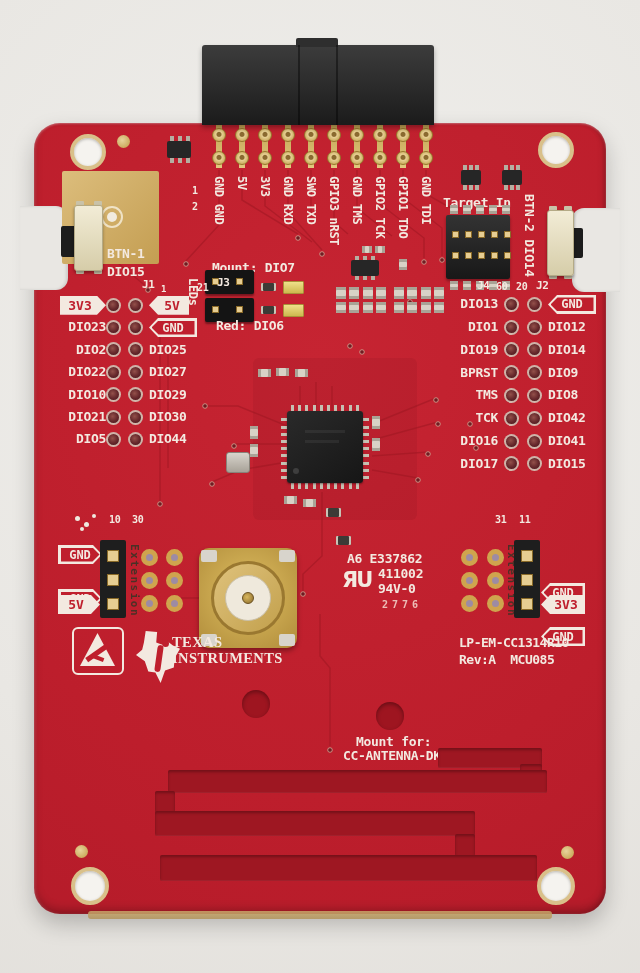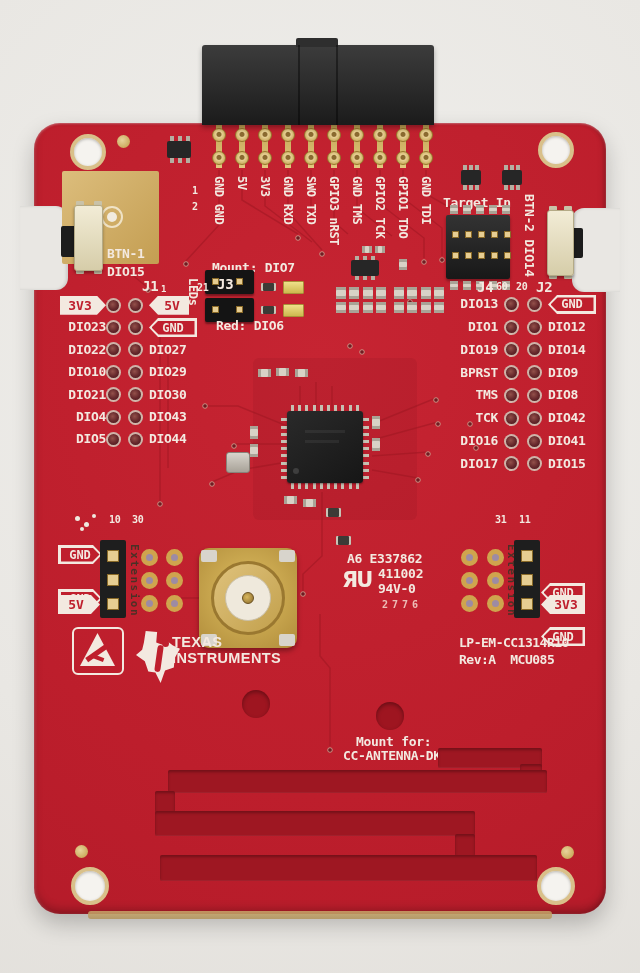--- a/index.html
+++ b/index.html
@@ -10,21 +10,21 @@
   html,body{margin:0;padding:0}
   .scene{position:relative;width:640px;height:973px;overflow:hidden;
     background:radial-gradient(130% 90% at 50% 35%, #f0efec 0%, var(--background) 55%, #e0ddd8 100%);
     font-family:"DejaVu Sans Mono",monospace;}
   .abs{position:absolute}
   .board{position:absolute;left:34px;top:123px;width:572px;height:791px;border-radius:26px;
     background:radial-gradient(120% 100% at 50% 30%, #c62432 0%, #bd1e2c 55%, #b01a28 100%);
     box-shadow:inset 0 1px 2px rgba(255,255,255,.28), inset 2px 0 3px rgba(255,255,255,.1),
       inset -2px 0 4px rgba(0,0,0,.15), inset 0 -5px 9px rgba(0,0,0,.22), 0 10px 22px rgba(0,0,0,.22);}
   .silk{font:700 13px "DejaVu Sans Mono",monospace;color:var(--silkscreen);letter-spacing:-.3px;white-space:pre;line-height:1.1}
-  .s12{font-size:12px}.s11{font-size:14px}.s10{font-size:10px}.s9{font-size:9px}
+  .s12{font-size:12px}.s11{font-size:11px}.s10{font-size:10px}.s9{font-size:9px}
   .vplain{writing-mode:vertical-rl}
   .th{width:15px;height:15px;border-radius:50%;box-sizing:border-box;flex:none;
     border:2px solid rgba(244,228,212,.75);
     background:radial-gradient(circle at 42% 40%, #93504a 0%, #63262a 55%, #481a1e 100%);}
   .goldhole{position:absolute;width:17px;height:17px;border-radius:50%;box-sizing:border-box;
     border:5px solid var(--gold);background:#9d8ba4;}
   .flag{display:flex;align-items:center;justify-content:center;flex:none;
     font:700 13px "DejaVu Sans Mono",monospace;color:var(--board-red);background:var(--silkscreen);box-sizing:border-box}
   .tipL{clip-path:polygon(0 50%,9px 0,100% 0,100% 100%,9px 100%);padding-left:6px}
   .tipR{clip-path:polygon(0 0,calc(100% - 9px) 0,100% 50%,calc(100% - 9px) 100%,0 100%);padding-right:6px}
@@ -59,21 +59,21 @@
   .jgold{position:absolute;width:7px;height:7px;background:var(--gold-light);border:1px solid #8a6a28;box-sizing:border-box}
   .notch{position:absolute;background:var(--background)}
   .mhole{position:absolute;border-radius:50%;box-sizing:border-box;border:4px solid #d9c08a;background:#f5f3ef;
     box-shadow:inset 0 1px 3px rgba(0,0,0,.25)}
   .gdot{position:absolute;border-radius:50%;background:radial-gradient(circle at 40% 40%, #e8d49c, #c09a44)}
   .wdot{position:absolute;border-radius:50%;background:#efe9df}
   .abar{position:absolute;background:var(--trace);border-radius:2px;box-shadow:inset 0 2px 3px rgba(0,0,0,.28), inset 0 -1px 1px rgba(255,255,255,.06)}
   .darkc{position:absolute;width:28px;height:28px;border-radius:50%;background:#9e1520;box-shadow:inset 0 2px 4px rgba(0,0,0,.35)}
   .mpinsh{position:absolute;height:6px;background-image:repeating-linear-gradient(90deg,#c6c0b2 0 3px,transparent 3px 7.2px)}
   .mpinsv{position:absolute;width:6px;background-image:repeating-linear-gradient(0deg,#c6c0b2 0 3px,transparent 3px 7.2px)}
-  .ti-text{font-family:Liberation Sans, sans-serif;font-weight:700;font-size:14.5px;color:var(--silkscreen);letter-spacing:.4px;line-height:1.1}
+  .ti-text{font-family:Liberation Serif, serif;font-weight:700;font-size:14.5px;color:var(--silkscreen);letter-spacing:.4px;line-height:1.1}
   .ext-label{font:700 11px "DejaVu Sans Mono",monospace;color:#4a3126;letter-spacing:1.5px}
   .dotcode{font:700 10px "DejaVu Sans Mono",monospace;color:rgba(248,228,216,.8);letter-spacing:4px}
 </style>
 </head>
 <body>
 
 <div class="scene">
 
   <div class="board"></div>
   <div class="abs" style="left:88px;top:911px;width:464px;height:8px;border-radius:3px;opacity:.85;background:linear-gradient(#caa96b,#b2935a)"></div>
@@ -305,20 +305,30 @@
       <div class="rcell">
           <span class="obox tl">
             <span class="oo"></span>
             <span class="oi"></span>
             <span class="t">GND</span>
           </span>
         </div>
     </div>
     <div class="prow">
         <div class="lcell">
+          <span class="silk">DIO2</span>
+        </div>
+        <span class="th hgap"></span>
+        <span class="th"></span>
+        <div class="rcell">
+          <span class="silk">DIO25</span>
+        </div>
+      </div>
+    <div class="prow">
+        <div class="lcell">
           <span class="silk">DIO22</span>
         </div>
         <span class="th hgap"></span>
         <span class="th"></span>
         <div class="rcell">
           <span class="silk">DIO27</span>
         </div>
       </div>
     <div class="prow">
         <div class="lcell">
@@ -331,30 +341,20 @@
         </div>
       </div>
     <div class="prow">
         <div class="lcell">
           <span class="silk">DIO21</span>
         </div>
         <span class="th hgap"></span>
         <span class="th"></span>
         <div class="rcell">
           <span class="silk">DIO30</span>
-        </div>
-      </div>
-    <div class="prow">
-        <div class="lcell">
-          <span class="silk">DIO4</span>
-        </div>
-        <span class="th hgap"></span>
-        <span class="th"></span>
-        <div class="rcell">
-          <span class="silk">DIO43</span>
         </div>
       </div>
     <div class="prow">
         <div class="lcell">
           <span class="silk">DIO5</span>
         </div>
         <span class="th hgap"></span>
         <span class="th"></span>
         <div class="rcell">
           <span class="silk">DIO44</span>

